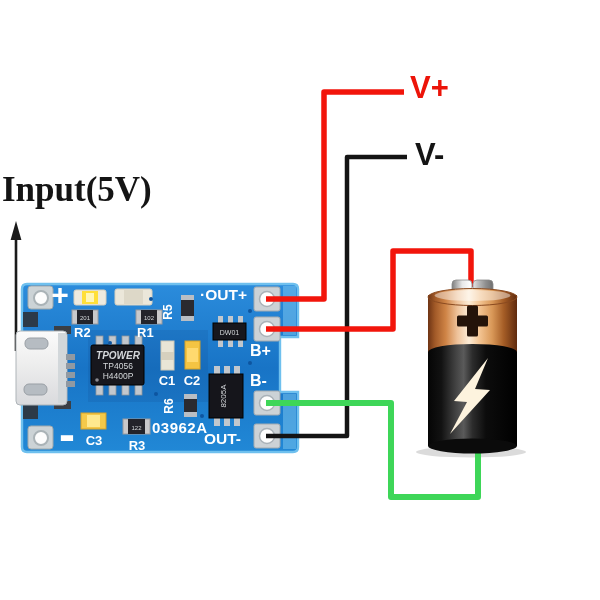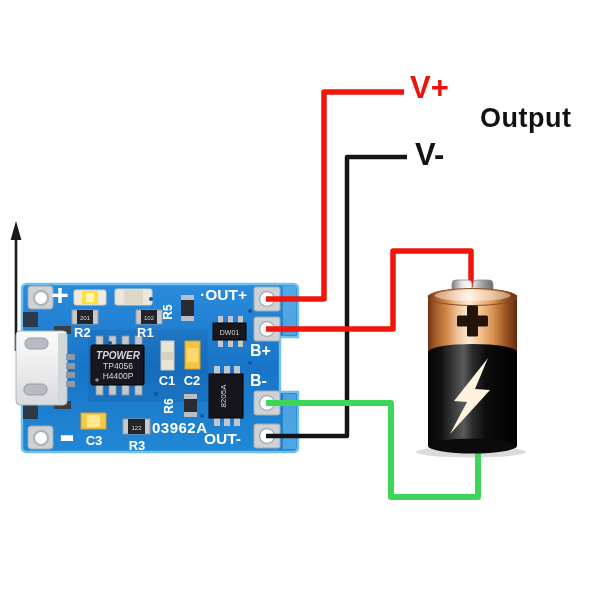--- a/index.html
+++ b/index.html
@@ -259,17 +259,17 @@
       <rect x="457" y="315.5" width="31" height="11" rx="1.5"></rect>
       <rect x="467" y="305.5" width="11" height="31" rx="1.5"></rect>
     </g>
     <ellipse cx="472.5" cy="352" rx="44.5" ry="8" fill="url(#blackGrad)"></ellipse>
     <rect x="428" y="352" width="89" height="94" fill="url(#blackGrad)"></rect>
     <ellipse cx="472.5" cy="446" rx="44.5" ry="7.5" fill="#0b0b0b"></ellipse>
     <path d="M 488 358 L 454 401 L 467 402 L 450 434 L 490 390 L 475 389 Z" fill="#fdf3de"></path>
   </g>
 </svg>
 
+<div class="big-label input-label">Input(5V)</div>
 <div class="big-label vplus-label">V+</div>
 <div class="big-label vminus-label">V-</div>
-<div class="big-label output-label">Output</div>
 
 </div>
 
 </body></html>

